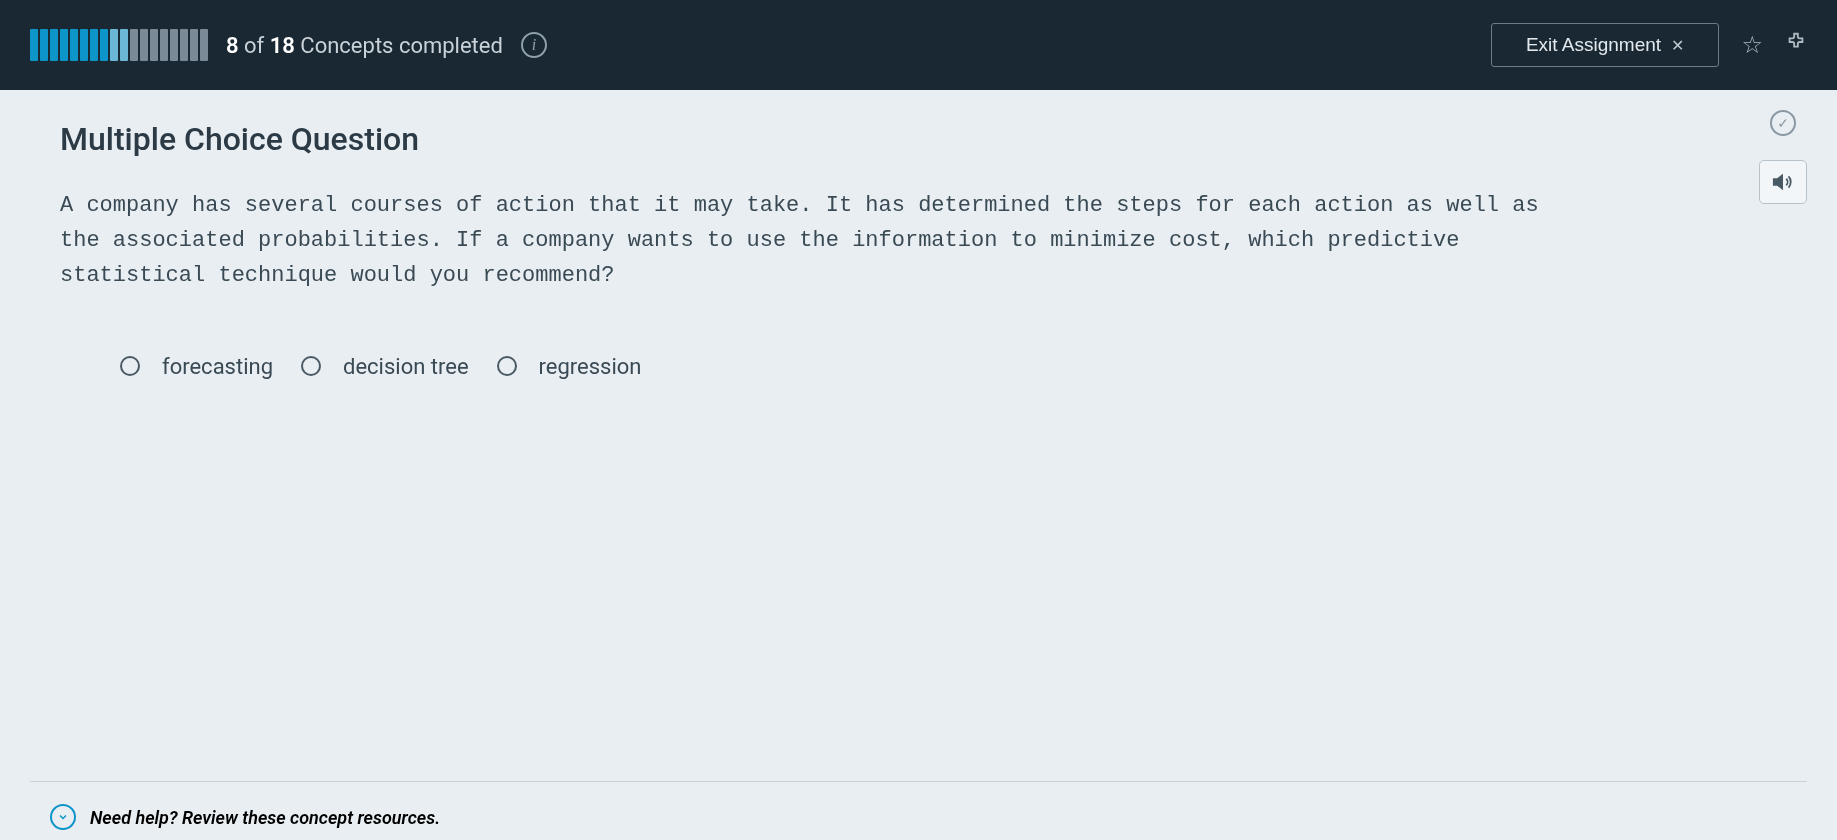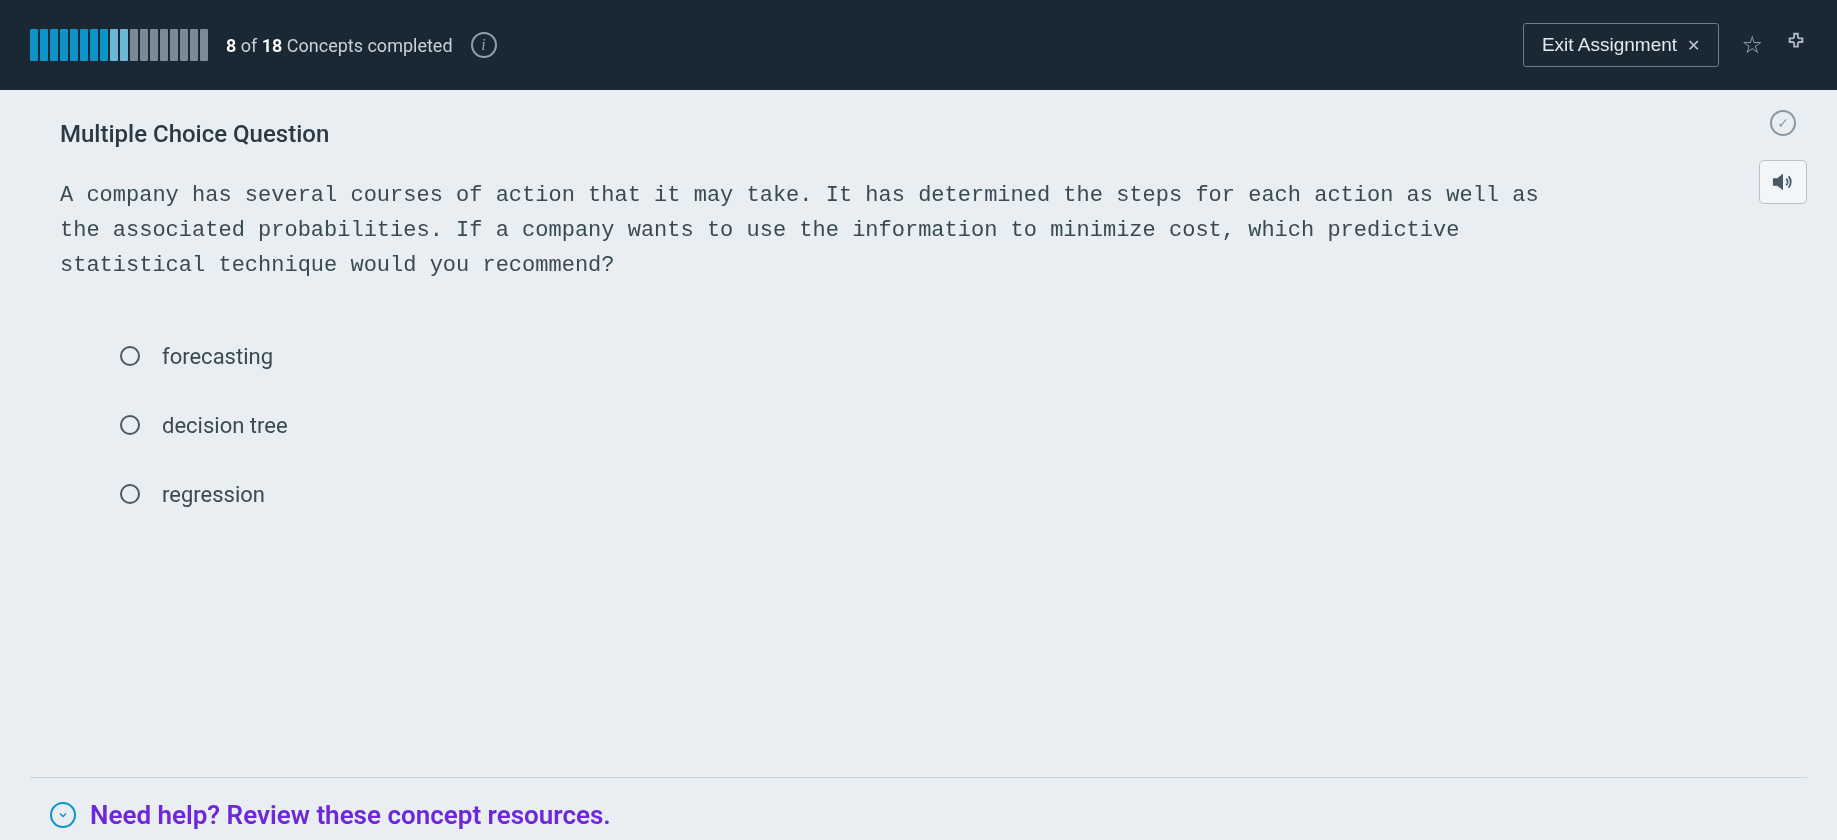--- a/index.html
+++ b/index.html
@@ -28,21 +28,21 @@
   }
   .seg {
     width: 8px;
     height: 32px;
     border-radius: 1px;
   }
   .seg.done { background: #0d94c9; }
   .seg.partial { background: #6bb8d6; }
   .seg.todo { background: #7a8a96; }
   .progress-text {
-    font-size: 18px;
+    font-size: 22px;
     color: #c9d2d8;
     font-weight: 400;
   }
   .progress-text .bold { color: #ffffff; font-weight: 600; }
   .info-circle {
     margin-left: 18px;
     width: 26px;
     height: 26px;
     border: 2px solid #8fa0ad;
     border-radius: 50%;
@@ -59,56 +59,56 @@
     margin-left: auto;
     display: flex;
     align-items: center;
     gap: 22px;
   }
   .exit-btn {
     border: 1px solid #6b7d89;
     background: transparent;
     color: #e3e9ed;
     font-size: 19px;
-    padding: 10px 18px;
+    padding: 10px 34px;
     border-radius: 3px;
     cursor: pointer;
     display: flex;
     align-items: center;
     gap: 10px;
   }
   .exit-x { font-size: 16px; color: #c0c8cf; }
   .star-icon, .jig-icon {
     color: #aeb9c2;
     font-size: 24px;
     cursor: pointer;
   }
   .content {
     padding: 30px 60px 0 60px;
     position: relative;
   }
   .q-title {
-    font-size: 24px;
+    font-size: 32px;
     color: #2b3a45;
     font-weight: 500;
     margin-bottom: 30px;
   }
   .q-text {
     font-size: 22px;
     color: #3a4a55;
     line-height: 1.6;
     max-width: 1500px;
     margin-bottom: 60px;
     font-family: Liberation Mono, monospace;
   }
   .options {
     margin-left: 60px;
     display: flex;
-    flex-direction: column;
-    gap: 44px;
+    flex-direction: row;
+    gap: 28px;
   }
   .option {
     display: flex;
     align-items: center;
     gap: 22px;
     cursor: pointer;
   }
   .radio {
     width: 20px;
     height: 20px;
@@ -169,23 +169,24 @@
     height: 26px;
     border: 2px solid #0d94c9;
     border-radius: 50%;
     display: flex;
     align-items: center;
     justify-content: center;
     color: #0d94c9;
     cursor: pointer;
   }
   .help-text {
-    font-size: 26px;
-    color: #6d28d9;
+    font-size: 18px;
+    color: #000000;
     font-weight: 600;
+    font-style: italic;
   }
 </style>
 </head>
 <body>
 
 <div class="topbar">
   <div class="progress-segments">
     <span class="seg done"></span>
       <span class="seg done"></span>
       <span class="seg done"></span>

